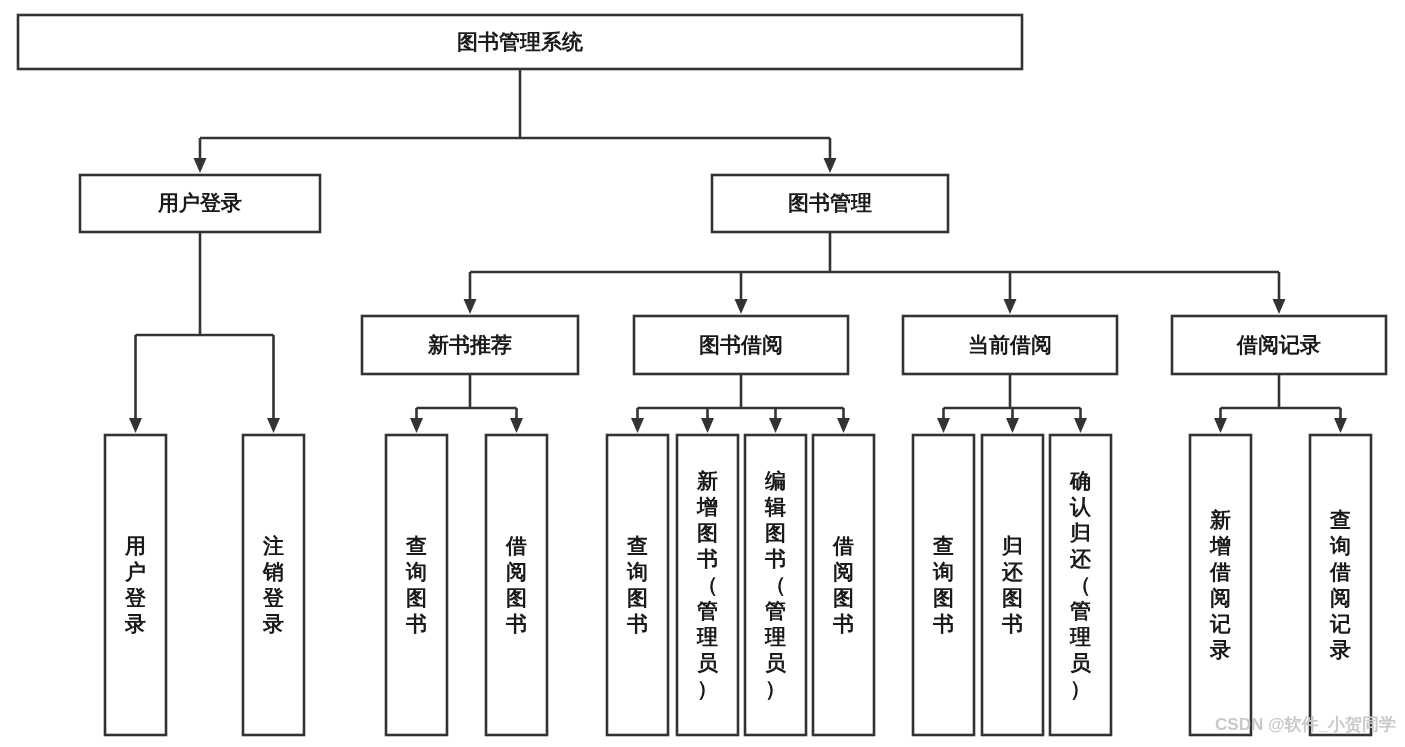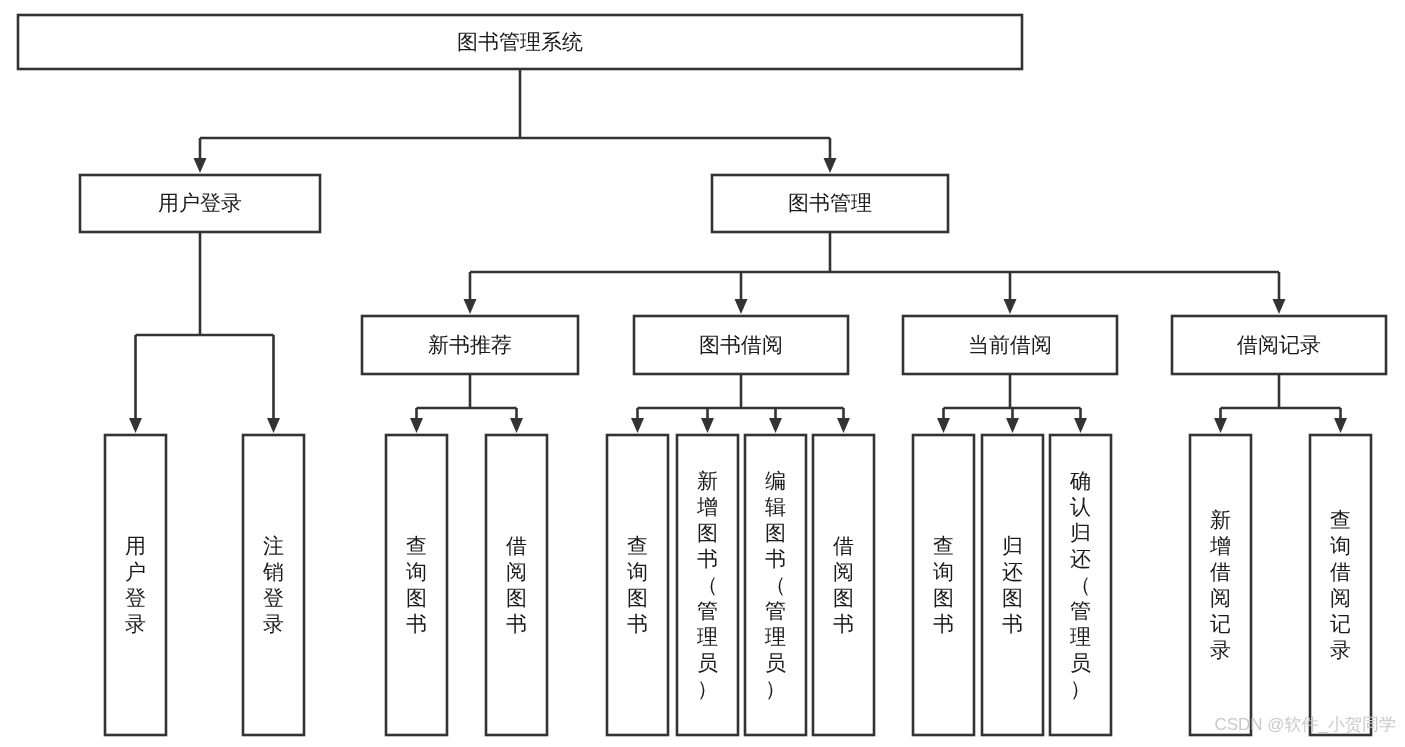--- a/index.html
+++ b/index.html
@@ -10,20 +10,21 @@
   body {
     width: 1405px;
     height: 747px;
     font-family: "Liberation Sans", "DejaVu Sans", sans-serif;
     overflow: hidden;
   }
   #diagram-root {
     position: relative;
     width: 1405px;
     height: 747px;
+    font-weight: bold;
   }
   svg.diagram-canvas {
     position: absolute;
     top: 0;
     left: 0;
     width: 1405px;
     height: 747px;
     display: block;
   }
   .node-rect {

